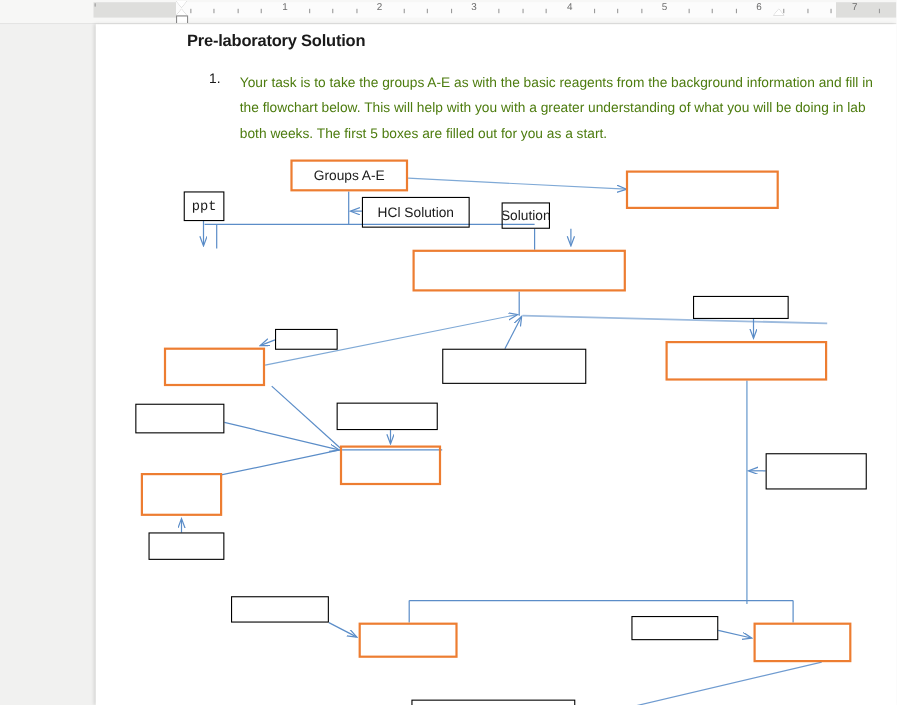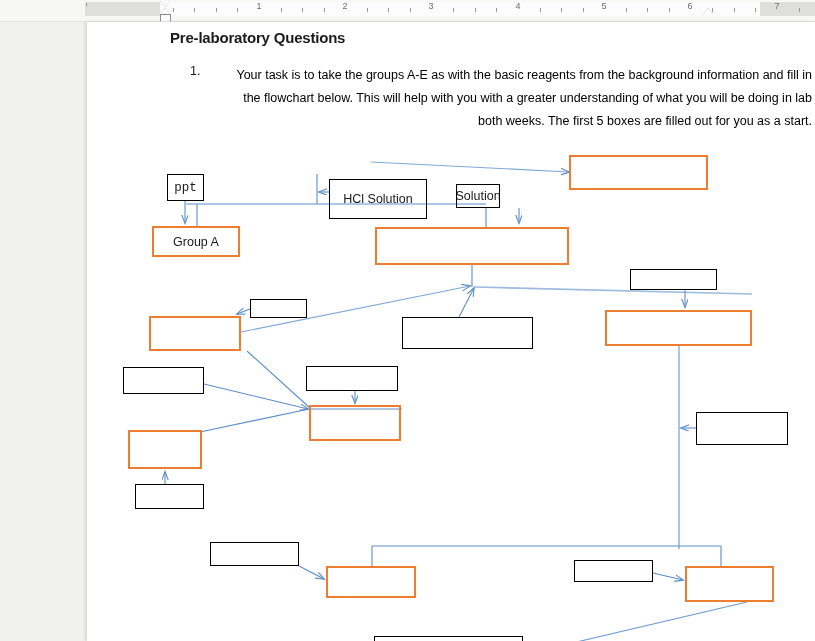--- a/index.html
+++ b/index.html
@@ -126,22 +126,22 @@
     font-size: 12.5px;
     color: #1a1a1a;
   }
   #q-body {
     position: absolute;
     left: 131px;
     top: 42px;
     width: 594px;
     font-size: 12.5px;
     line-height: 23px;
-    color: #000000;
-    text-align: right;
+    color: #4d7c0f;
+    text-align: left;
   }
 
   
   #chart {
     position: absolute;
     left: 0; top: 0;
     width: 728px;
     height: 619px;
   }
   #chart svg { position: absolute; left: 0; top: 0; }
@@ -209,21 +209,21 @@
       <div class="indent-marker ind-up" style="left:160px;top:8px;"></div>
       <div class="ind-box" style="left:160px;top:14px;"></div>
       <div class="indent-marker ind-up" style="left:703px;top:8px;"></div>
     </div>
   </div>
 
   <div id="leftgutter"></div>
 
   <div id="sheet">
 
-    <div id="page-title">Pre-laboratory Questions</div>
+    <div id="page-title">Pre-laboratory Solution</div>
     <div id="q-number">1.</div>
     <div id="q-body">Your task is to take the groups A-E as with the basic reagents from the background information and fill in the flowchart below.  This will help with you with a greater understanding of what you will be doing in lab both weeks.  The first 5 boxes are filled out for you as a start.</div>
 
     <div id="chart">
 
       <svg width="728" height="619">
         <defs>
           <marker id="ah" markerWidth="9" markerHeight="9" refX="7.5" refY="3" orient="auto">
             <path d="M0,0 L8,3 L0,6" fill="none" stroke="#5B8DC8" stroke-width="1"></path>
           </marker>
@@ -283,24 +283,24 @@
           <path d="M212,544 L237,557" marker-end="url(#ah)"></path>
 
           <path d="M566,551 L596,558" marker-end="url(#ah)"></path>
 
           <path d="M660,580 L400,641" stroke="#6F9BD0"></path>
 
           <path d="M436,627 L487,636" marker-end="url(#ah)"></path>
         </g>
       </svg>
 
+      <div class="node orange" style="left:177px;top:123px;width:107px;height:29px;">Groups A-E</div>
       <div class="node black" style="left:80px;top:152px;width:37px;height:27px;font-family:Liberation Mono, monospace;">ppt</div>
-      <div class="node black" style="left:242px;top:157px;width:98px;height:40px;">HCl Solution</div>
+      <div class="node black" style="left:242px;top:157px;width:98px;height:28px;">HCl Solution</div>
       <div class="node black" style="left:369px;top:162px;width:44px;height:24px;">Solution</div>
-      <div class="node orange" style="left:65px;top:204px;width:88px;height:31px;">Group A</div>
 
       <div class="node orange" style="left:482px;top:133px;width:139px;height:35px;"></div>
       <div class="node orange" style="left:288px;top:205px;width:194px;height:38px;"></div>
       <div class="node black" style="left:543px;top:247px;width:87px;height:21px;"></div>
       <div class="node orange" style="left:518px;top:288px;width:147px;height:36px;"></div>
       <div class="node black" style="left:163px;top:277px;width:57px;height:19px;"></div>
       <div class="node orange" style="left:62px;top:294px;width:92px;height:35px;"></div>
       <div class="node black" style="left:315px;top:295px;width:131px;height:32px;"></div>
       <div class="node black" style="left:36px;top:345px;width:81px;height:27px;"></div>
       <div class="node black" style="left:219px;top:344px;width:92px;height:25px;"></div>

